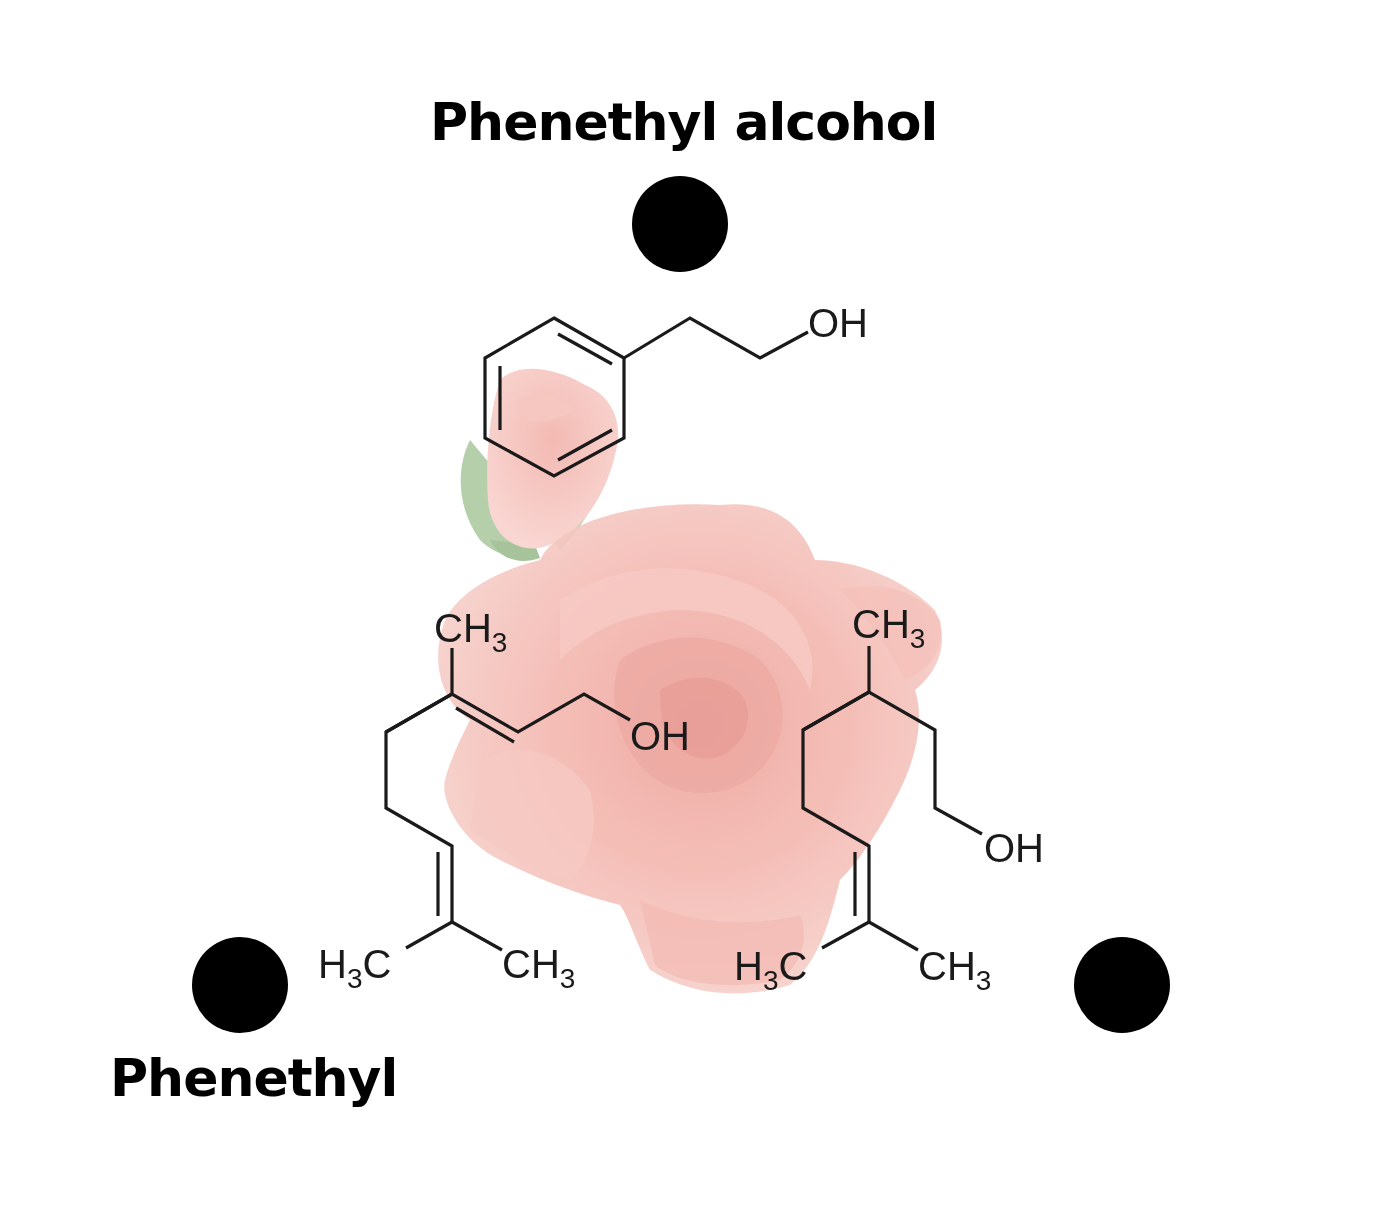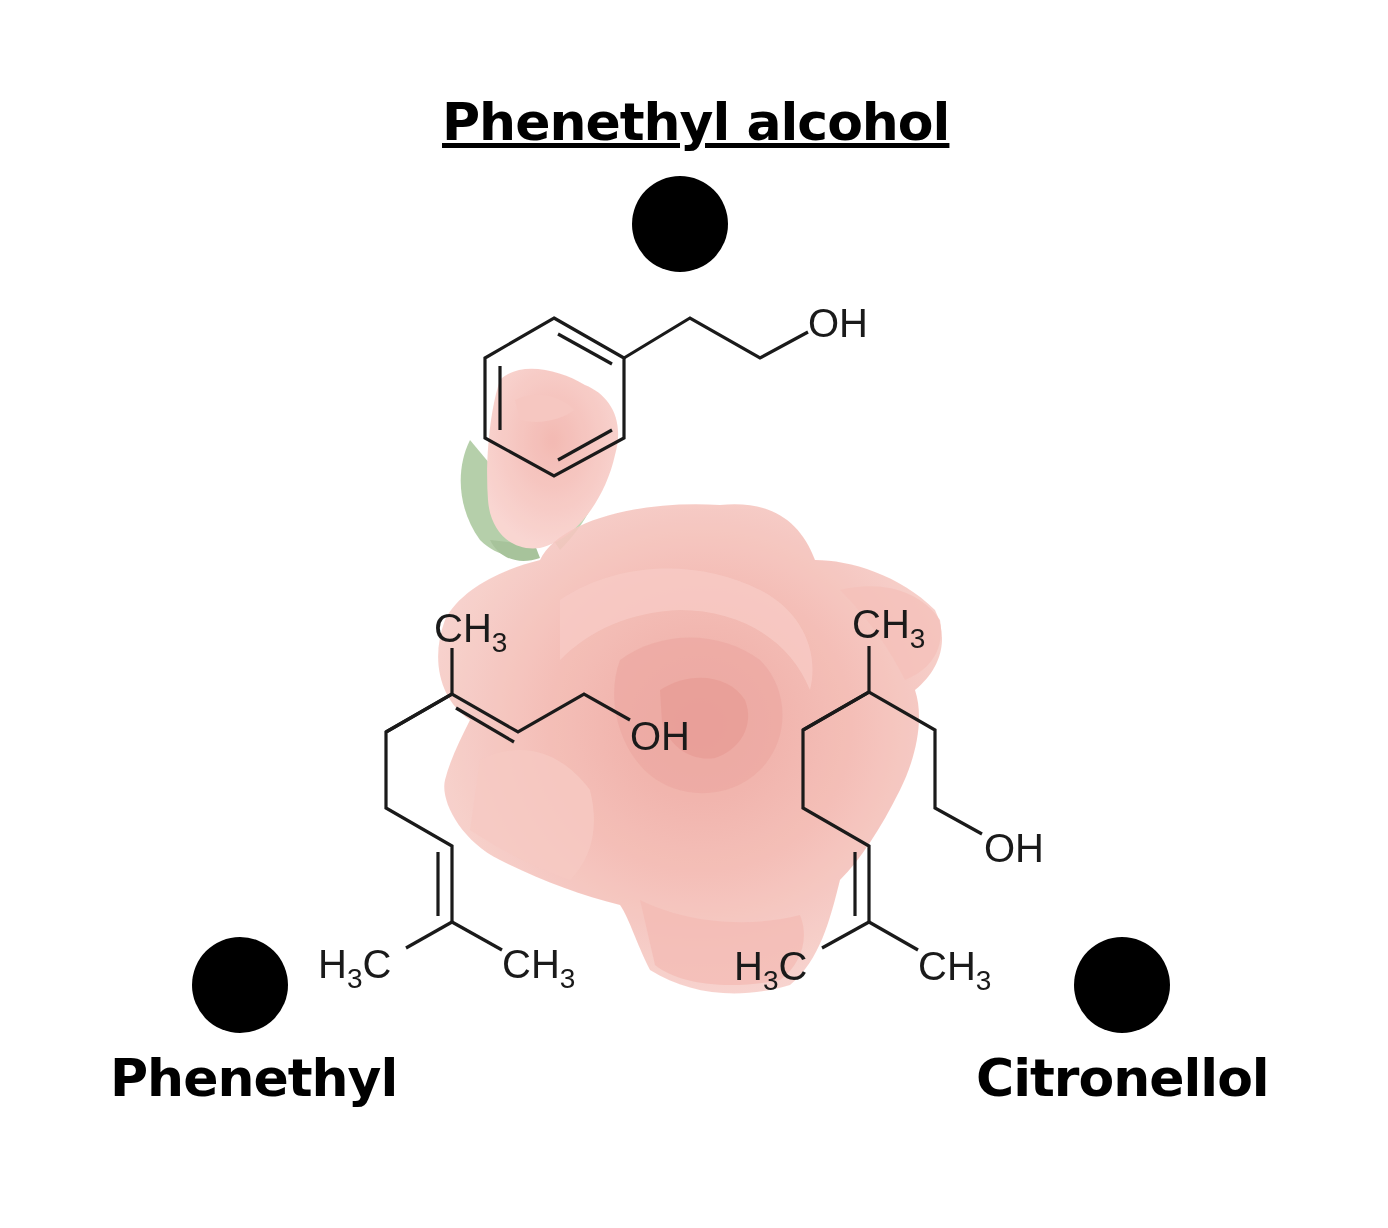--- a/index.html
+++ b/index.html
@@ -94,22 +94,21 @@
       <text x="318" y="978"><tspan>H</tspan><tspan dy="10" font-size="28">3</tspan><tspan dy="-10">C</tspan></text>
       <text x="502" y="978"><tspan>CH</tspan><tspan dy="10" font-size="28">3</tspan></text>
 
       <text x="852" y="638"><tspan>CH</tspan><tspan dy="10" font-size="28">3</tspan></text>
       <text x="984" y="862">OH</text>
       <text x="734" y="980"><tspan>H</tspan><tspan dy="10" font-size="28">3</tspan><tspan dy="-10">C</tspan></text>
       <text x="918" y="980"><tspan>CH</tspan><tspan dy="10" font-size="28">3</tspan></text>
     </g>
   </svg>
 
-  <div class="compound-label" style="left:442px; top:92px;text-decoration:underline;">Phenethyl alcohol</div>
+  <div class="compound-label" style="left:430px; top:92px;">Phenethyl alcohol</div>
   <div class="dot" style="left:632px; top:176px; width:96px; height:96px;"></div>
 
   <div class="dot" style="left:192px; top:937px; width:96px; height:96px;"></div>
   <div class="compound-label" style="left:110px; top:1048px;">Phenethyl</div>
 
   <div class="dot" style="left:1074px; top:937px; width:96px; height:96px;"></div>
-  <div class="compound-label" style="left:976px; top:1048px;">Citronellol</div>
 
 </div>
 
 </body></html>

